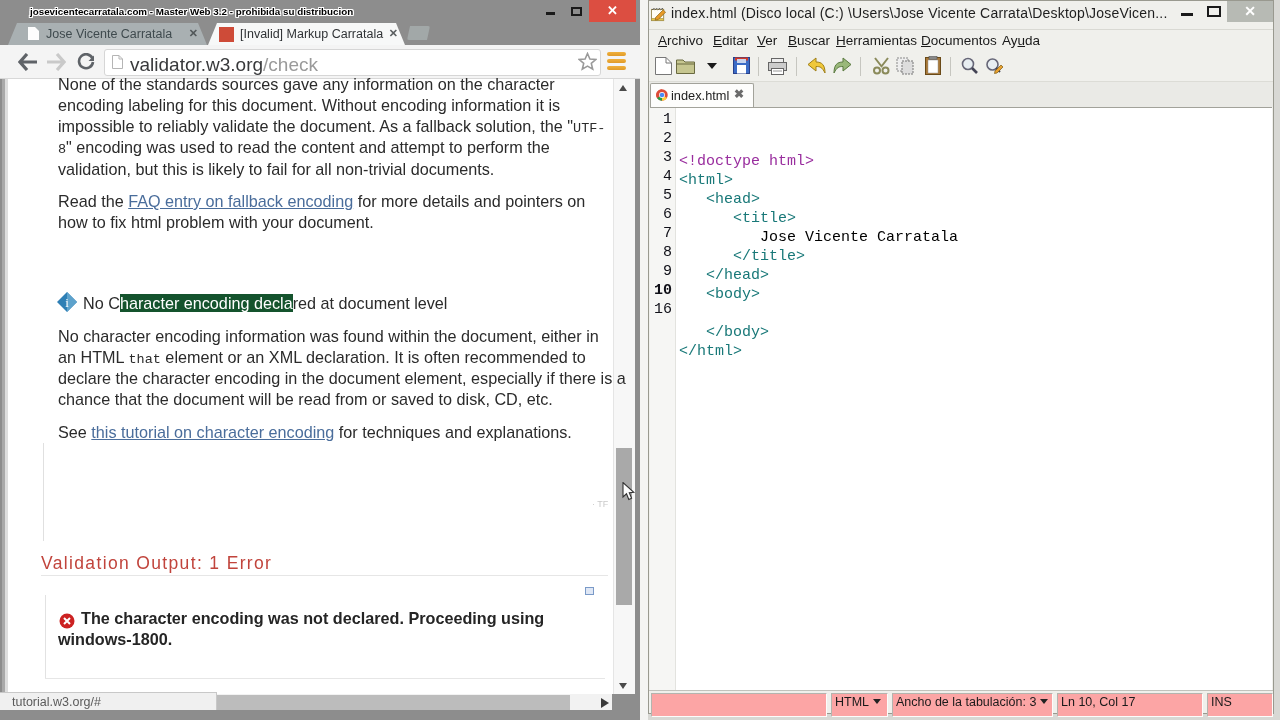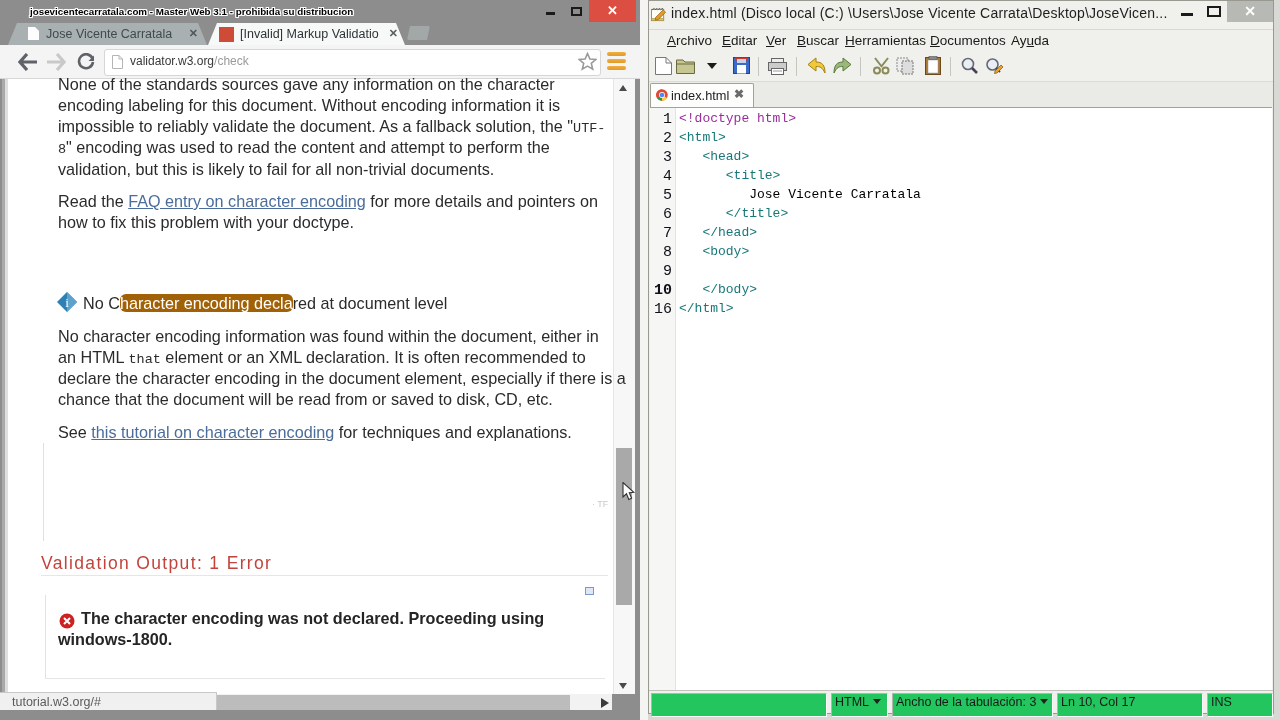--- a/index.html
+++ b/index.html
@@ -23,90 +23,90 @@
 #tab1 .tx { position:absolute; right:9px; top:4px; font-size:11px; color:#52585a; font-weight:bold; }
 #tab2 { left:208px; width:197px; background:#f7f8f8; clip-path:polygon(9px 0, 188px 0, 197px 22px, 0 22px); }
 #tab2 .fav { position:absolute; left:11px; top:4px; width:15px; height:15px; background:#ce4b38; }
 #tab2 .ttext { position:absolute; left:32px; top:4px; font-size:12.5px; color:#303336; }
 #tab2 .tx { position:absolute; right:7px; top:4px; font-size:11px; color:#5b5f61; font-weight:bold; }
 #tabstub { left:407px; top:26px; width:23px; height:14px; background:#a2a8a8; clip-path:polygon(3px 0, 23px 0, 20px 14px, 0 14px); border-radius:2px; }
 
 
 #toolbar { left:0px; top:45px; width:640px; height:34px; background:#f4f4f4; border-bottom:1px solid #d8d8d8; }
 #urlbox { left:104px; top:49px; width:497px; height:27px; background:#fff; border:1px solid #d6d6d6; border-radius:3px; }
-#urltext { left:130px; top:54px; font-size:12px; color:#38393b; }
+#urltext { left:130px; top:54px; font-size:19px; color:#38393b; }
 #urltext span { color:#9a9a9a; }
 
 .ham { left:607px; width:19px; height:4px; background:linear-gradient(#f0b03c,#e09a28); border-radius:2px; }
 
 
 #page { left:8px; top:79px; width:627px; height:615px; background:#fff; }
 #vscroll { left:605px; top:0px; width:22px; height:615px; background:#f7f7f7; border-left:1px solid #e5e5e5; }
 .ptext { font-size:16.2px; color:#2b2b2b; white-space:nowrap; }
 .plink { color:#4a6d9b; text-decoration:underline; }
 code.sm { font-family:"Liberation Mono", monospace; font-size:13.5px; }
-#selhl { background:#a16207; color:#fff;border-radius:6px; }
+#selhl { background:#14532d; color:#fff; }
 #vout { font-size:17.5px; letter-spacing:1.35px; color:#c1443c; white-space:nowrap; }
 .berr { font-size:16.2px; font-weight:bold; color:#252525; white-space:nowrap; }
 
 
 #statusbubble { left:0px; top:692px; width:217px; height:19px; background:#f0f0f0; border:1px solid #c8c8c8; border-left:none; font-size:12.5px; color:#5a5a5a; line-height:18px; padding-left:12px; }
 #hscrollrow { left:217px; top:694px; width:395px; height:16px; background:#f2f2f2; }
 #hthumb { left:217px; top:695px; width:353px; height:15px; background:#bcbcbc; }
 #bframe { left:0; top:710px; width:640px; height:10px; background:#8d8d8d; }
 
 
 #editor { left:648px; top:0; width:626px; height:714px; background:#f0f0ec; border:1px solid #99998f; }
 #etitle-icon { left:651px; top:8px; width:16px; height:14px; }
 #etitle { left:671px; top:5px; font-size:14px; letter-spacing:0.2px; color:#1e1e1e; }
 #ebtn-min { left:1181px; top:13px; width:12px; height:3px; background:#1a1a1a; }
 #ebtn-max { left:1207px; top:6px; width:14px; height:11px; border:2px solid #1a1a1a; }
 #ebtn-close { left:1227px; top:1px; width:46px; height:21px; background:#b7bab4; color:#fff; font-size:14px; font-weight:bold; text-align:center; line-height:20px; }
 #emenu { left:649px; top:29px; width:624px; height:23px; border-top:1px solid #d9d9d3; font-size:13.5px; color:#1a1a1a; }
-#emenu span { position:absolute; top:3px;margin-left:9px; }
+#emenu span { position:absolute; top:3px; }
 #emenu u { text-decoration:underline; }
 #etoolbar { left:649px; top:52px; width:624px; height:29px; }
 .sep { position:absolute; top:57px; width:1px; height:19px; background:#c6c6c0; }
 #etabrow { left:649px; top:81px; width:624px; height:26px; background:#eaeae6; border-top:1px solid #dcdcd6; }
 #etab { left:650px; top:83px; width:104px; height:24px; background:#fdfdfc; border:1px solid #a2a29a; border-bottom:none; border-radius:2px 2px 0 0; }
 #etab-text { left:671px; top:88px; font-size:12.8px; color:#1c1c1c; }
 #etab-x { left:734px; top:87px; font-size:12px; color:#6b6b6b; font-weight:bold; }
 
 
 #ecode { left:650px; top:107px; width:622px; height:583px; background:#fff; border-top:1px solid #a2a29a; }
 #egutter { left:650px; top:108px; width:26px; height:582px; background:#f6f6f4; border-right:1px solid #e3e3df; }
 .lnum { position:absolute; font-family:"Liberation Mono", monospace; font-size:15px; color:#101018; text-align:right; width:22px; left:650px; }
-.cline { position:absolute; left:679px; font-family:"Liberation Mono", monospace; font-size:13px; white-space:pre; color:#000; }
+.cline { position:absolute; left:679px; font-family:"Liberation Mono", monospace; font-size:15px; white-space:pre; color:#000;margin-top:42px; }
 .tg { color:#187878; }
 .dt { color:#992d9e; }
 
 
 #estatus { left:649px; top:690px; width:624px; height:23px; background:#f0f0ec; border-top:1px solid #c2c2bc; }
-.scell { position:absolute; top:693px; height:24px; border:1px solid #b4b4ae; border-bottom-color:#fdfdfb; border-right-color:#fdfdfb; font-size:12.5px; color:#1a1a1a; line-height:16px; padding-left:3px; background:#22c55e; }
+.scell { position:absolute; top:693px; height:24px; border:1px solid #b4b4ae; border-bottom-color:#fdfdfb; border-right-color:#fdfdfb; font-size:12.5px; color:#1a1a1a; line-height:16px; padding-left:3px; background:#fca5a5; }
 .scaret { display:inline-block; width:0; height:0; border-left:4px solid transparent; border-right:4px solid transparent; border-top:5px solid #222; vertical-align:2px; margin-left:4px; }
 </style>
 </head>
 <body>
 
 <div class="abs" style="left:640px;top:0;width:8px;height:720px;background:#f4f4f2"></div>
 
 <div class="abs" id="browser"></div>
-<div class="abs" id="wm">josevicentecarratala.com - Master Web 3.1 - prohibida su distribucion</div>
+<div class="abs" id="wm">josevicentecarratala.com - Master Web 3.2 - prohibida su distribucion</div>
 <div class="abs" id="btn-min"></div>
 <div class="abs" id="btn-max"></div>
 <div class="abs" id="btn-close">✕</div>
 
 <div class="abs tab" id="tab1">
     <div class="ticon"></div>
     <div class="ttext">Jose Vicente Carratala</div>
     <div class="tx">✕</div>
   </div>
 <div class="abs tab" id="tab2">
     <div class="fav"></div>
-    <div class="ttext">[Invalid] Markup Validatio</div>
+    <div class="ttext">[Invalid] Markup Carratala</div>
     <div class="tx">✕</div>
   </div>
 <div class="abs" id="tabstub"></div>
 
 <div class="abs" id="toolbar"></div>
 <div class="abs" style="left:0;top:79px;width:8px;height:631px;background:linear-gradient(90deg,#8d8d8d 0 2px,#a9a9a9 2px 5px,#dedede 5px 8px)"></div>
 <svg class="abs" style="left:18px;top:53px" width="20" height="18" viewBox="0 0 20 18">
     <path d="M9 1 L2 9 L9 17 M2 9 L19 9" stroke="#5f6368" stroke-width="3.2" fill="none"></path>
   </svg>
 <svg class="abs" style="left:46px;top:53px" width="20" height="18" viewBox="0 0 20 18">
@@ -131,22 +131,22 @@
 
 <div class="abs" id="page">
   <div class="abs" id="vscroll"></div>
 </div>
 
 <div class="abs ptext" style="left:58px;top:75px">None of the standards sources gave any information on the character</div>
 <div class="abs ptext" style="left:58px;top:96px">encoding labeling for this document. Without encoding information it is</div>
 <div class="abs ptext" style="left:58px;top:117px">impossible to reliably validate the document. As a fallback solution, the "<code class="sm">UTF-</code></div>
 <div class="abs ptext" style="left:58px;top:138px"><code class="sm">8</code>" encoding was used to read the content and attempt to perform the</div>
 <div class="abs ptext" style="left:58px;top:160px">validation, but this is likely to fail for all non-trivial documents.</div>
-<div class="abs ptext" style="left:58px;top:192px">Read the <span class="plink">FAQ entry on character encoding</span> for more details and pointers on</div>
-<div class="abs ptext" style="left:58px;top:213px">how to fix this problem with your doctype.</div>
+<div class="abs ptext" style="left:58px;top:192px">Read the <span class="plink">FAQ entry on fallback encoding</span> for more details and pointers on</div>
+<div class="abs ptext" style="left:58px;top:213px">how to fix html problem with your document.</div>
 
 <svg class="abs" style="left:57px;top:292px" width="20" height="20" viewBox="0 0 20 20">
     <path d="M10 0 L20 10 L10 20 L0 10 Z" fill="#2e7fb5"></path>
     <path d="M10 0 L20 10 L10 20 Z" fill="#5da2cc"></path>
     <text x="10" y="15" font-size="13" fill="#fff" text-anchor="middle" font-family="Liberation Serif">i</text>
   </svg>
 <div class="abs ptext" style="left:83px;top:294px">No C<span id="selhl">haracter encoding decla</span>red at document level</div>
 
 <div class="abs ptext" style="left:58px;top:327px">No character encoding information was found within the document, either in</div>
 <div class="abs ptext" style="left:58px;top:348px">an HTML <code class="sm">that</code> element or an XML declaration. It is often recommended to</div>

